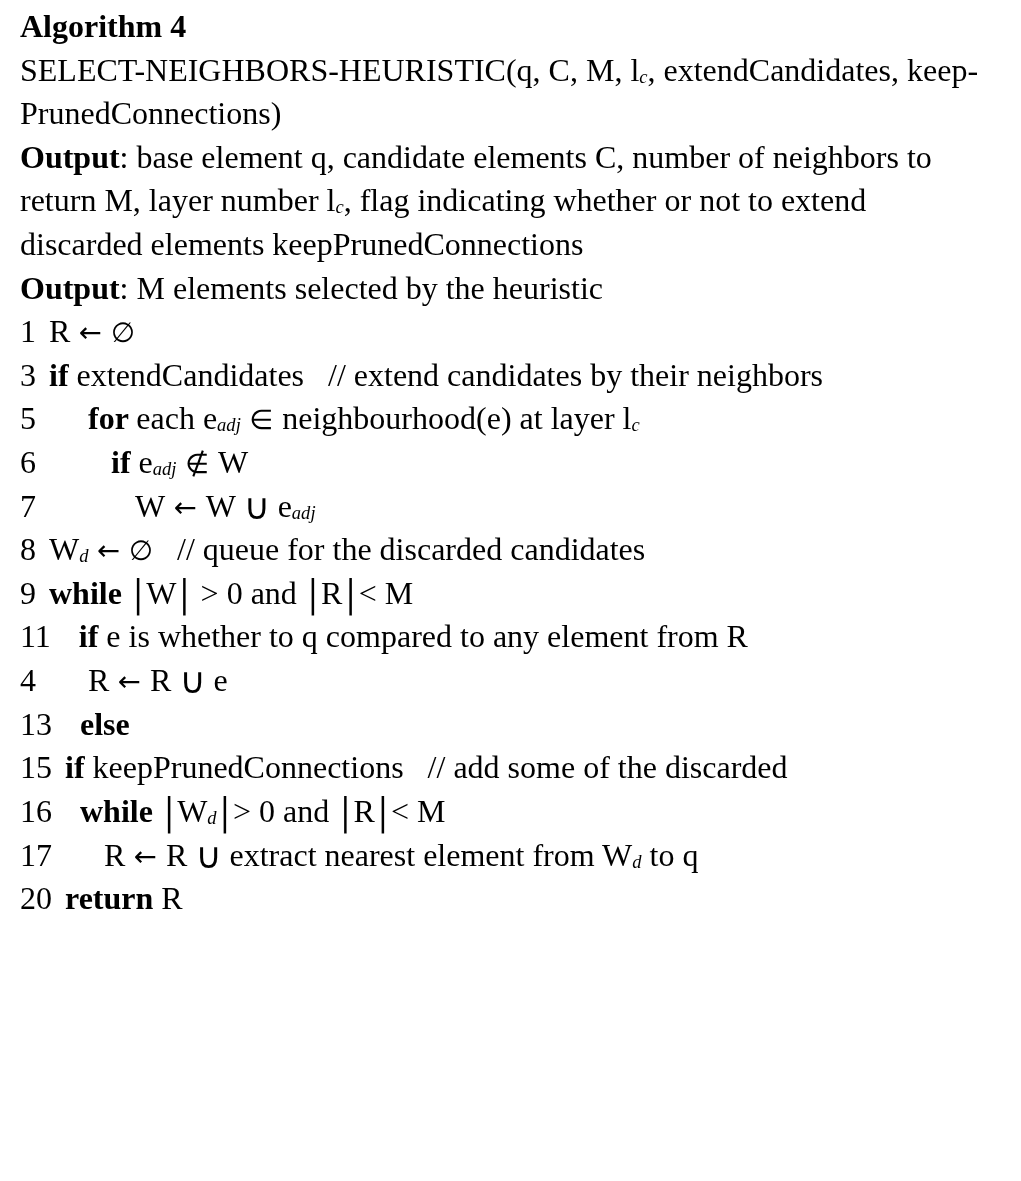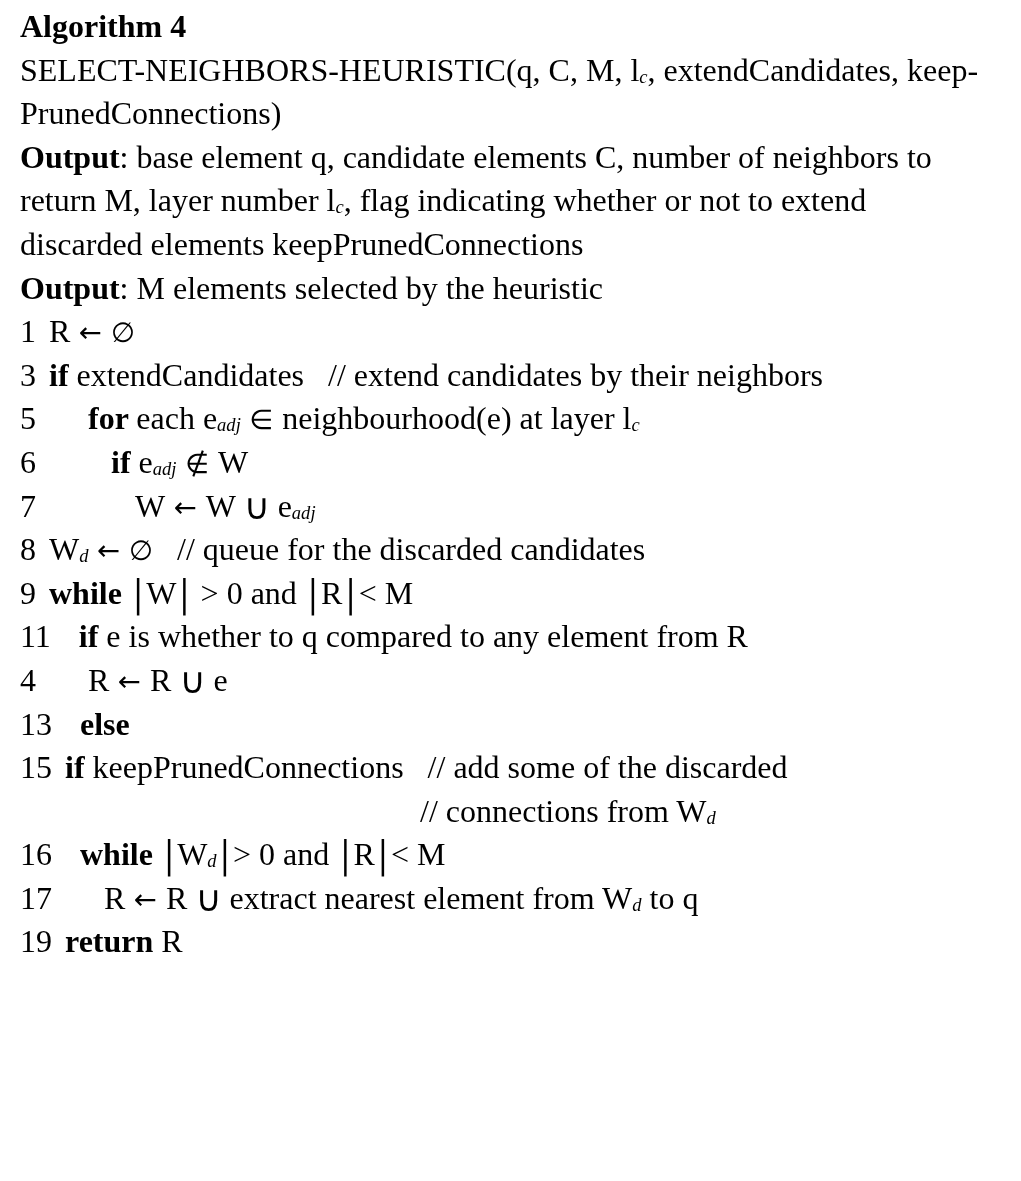--- a/index.html
+++ b/index.html
@@ -71,17 +71,16 @@
     <div class="line"><span class="num">3</span><span class="stmt lv0"><span class="seg-b">if </span><span class="seg-i">extendCandidates</span><span>   // extend candidates by their neighbors</span></span></div>
     <div class="line"><span class="num">5</span><span class="stmt lv2"><span class="seg-b">for </span><span>each </span><span class="seg-i">e</span><span class="seg-sub">adj</span><span class="seg-sym"> ∈ </span><span class="seg-i">neighbourhood(e) at layer l</span><span class="seg-sub">c</span></span></div>
     <div class="line"><span class="num">6</span><span class="stmt lv3"><span class="seg-b">if </span><span class="seg-i">e</span><span class="seg-sub">adj</span><span class="seg-sym"> ∉ </span><span class="seg-i">W</span></span></div>
     <div class="line"><span class="num">7</span><span class="stmt lv4"><span class="seg-i">W</span><span class="seg-sym"> ← </span><span class="seg-i">W</span><span> </span><span class="seg-u">∪</span><span> </span><span class="seg-i">e</span><span class="seg-sub">adj</span></span></div>
     <div class="line"><span class="num">8</span><span class="stmt lv0"><span class="seg-i">W</span><span class="seg-sub">d</span><span class="seg-sym"> ← ∅</span><span>   // queue for the discarded candidates</span></span></div>
     <div class="line"><span class="num">9</span><span class="stmt lv0"><span class="seg-b">while </span><span class="seg-bar">|</span><span class="seg-i">W</span><span class="seg-bar">|</span><span class="seg-i"> &gt; 0</span><span> and </span><span class="seg-bar">|</span><span class="seg-i">R</span><span class="seg-bar">|</span><span>&lt; </span><span class="seg-i">M</span></span></div>
     <div class="line"><span class="num">11</span><span class="stmt lv1"><span class="seg-b">if </span><span class="seg-i">e</span><span> is whether to </span><span class="seg-i">q</span><span> compared to any element from </span><span class="seg-i">R</span></span></div>
     <div class="line"><span class="num">4</span><span class="stmt lv2"><span class="seg-i">R</span><span class="seg-sym"> ← </span><span class="seg-i">R</span><span> </span><span class="seg-u">∪</span><span> </span><span class="seg-i">e</span></span></div>
     <div class="line"><span class="num">13</span><span class="stmt lv1"><span class="seg-b">else</span></span></div>
     <div class="line"><span class="num">15</span><span class="stmt lv0"><span class="seg-b">if </span><span class="seg-i">keepPrunedConnections</span><span>   // add some of the discarded</span></span></div>
-    <div class="line"><span class="stmt lvc"><span>// connections from </span><span class="seg-i">W</span><span class="seg-sub">d</span></span></div>
     <div class="line"><span class="num">16</span><span class="stmt lv1"><span class="seg-b">while </span><span class="seg-bar">|</span><span class="seg-i">W</span><span class="seg-sub">d</span><span class="seg-bar">|</span><span class="seg-i">&gt; 0 and </span><span class="seg-bar">|</span><span class="seg-i">R</span><span class="seg-bar">|</span><span>&lt; </span><span class="seg-i">M</span></span></div>
     <div class="line"><span class="num">17</span><span class="stmt lv2"><span class="seg-i">R</span><span class="seg-sym"> ← </span><span class="seg-i">R</span><span> </span><span class="seg-u">∪</span><span> </span><span>extract nearest element from </span><span class="seg-i">W</span><span class="seg-sub">d</span><span> to </span><span class="seg-i">q</span></span></div>
-    <div class="line"><span class="num">19</span><span class="stmt lv0"><span class="seg-b">return </span><span class="seg-i">R</span></span></div>
+    <div class="line"><span class="num">20</span><span class="stmt lv0"><span class="seg-b">return </span><span class="seg-i">R</span></span></div>
   </div>
 
 </body></html>

